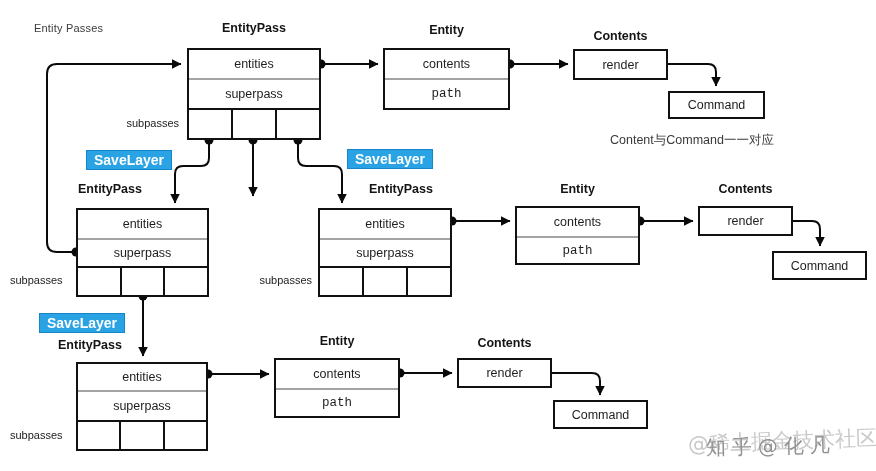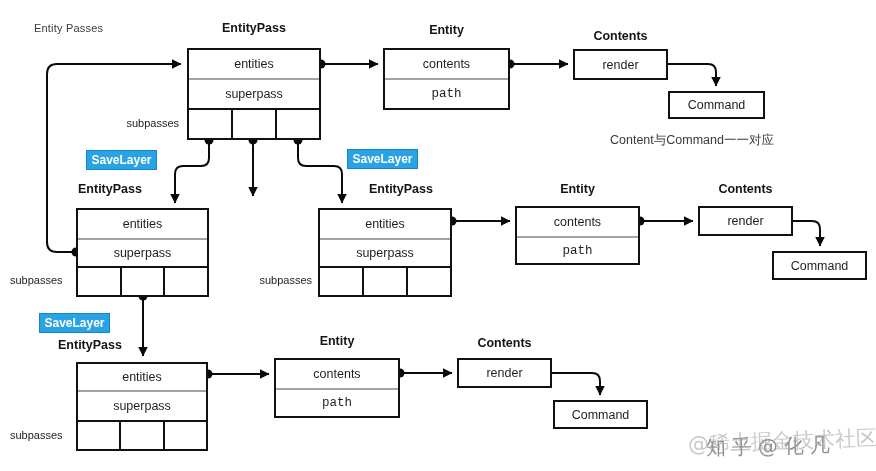--- a/index.html
+++ b/index.html
@@ -11,23 +11,23 @@
   .row{height:30px;box-sizing:border-box;border-bottom:2px solid #a3a3a3;display:flex;align-items:center;justify-content:center;
        font-size:12.5px;color:#1e1e1e;}
   .row:last-child{border-bottom:none;flex:1;font-family:Liberation Mono, monospace;}
   .subrow{flex:1;display:flex;}
   .cell{flex:1;border-right:2px solid #111;}
   .cell:last-child{border-right:none;}
   .single{flex:1;display:flex;align-items:center;justify-content:center;font-size:12.5px;color:#1e1e1e;}
   .nlabel{position:absolute;font-weight:700;font-size:12.5px;color:#141414;white-space:nowrap;}
   .nlabel.ctr{text-align:center;}
   .sublabel{position:absolute;font-size:11px;color:#222;white-space:nowrap;}
-  .savelayer{position:absolute;width:71px;height:20px;box-sizing:border-box;display:flex;align-items:center;justify-content:center;
+  .savelayer{position:absolute;width:86px;height:20px;box-sizing:border-box;display:flex;align-items:center;justify-content:center;
        background:var(--save-layer-bg,#29a3e3);border:1px solid var(--save-layer-border,#1486c8);
-       color:#fff;font-size:12px;font-weight:700;}
+       color:#fff;font-size:14px;font-weight:700;}
   .annotation{position:absolute;left:578px;top:132px;font-size:12.5px;color:#3a3a3a;white-space:nowrap;margin-left:32px;}
   .wm{position:absolute;white-space:nowrap;pointer-events:none;font-family:"DejaVu Sans",sans-serif;}
   .wm.juejin{left:688px;top:427px;font-size:21px;color:var(--watermark-light,#c9c9c9);transform:rotate(-2deg);}
   .wm.zhihu{left:706px;top:433px;font-size:20px;color:var(--watermark-dark,#929292);letter-spacing:6px;transform:rotate(-1deg);}
 </style>
 </head>
 <body>
 
 <div class="canvas">
 

